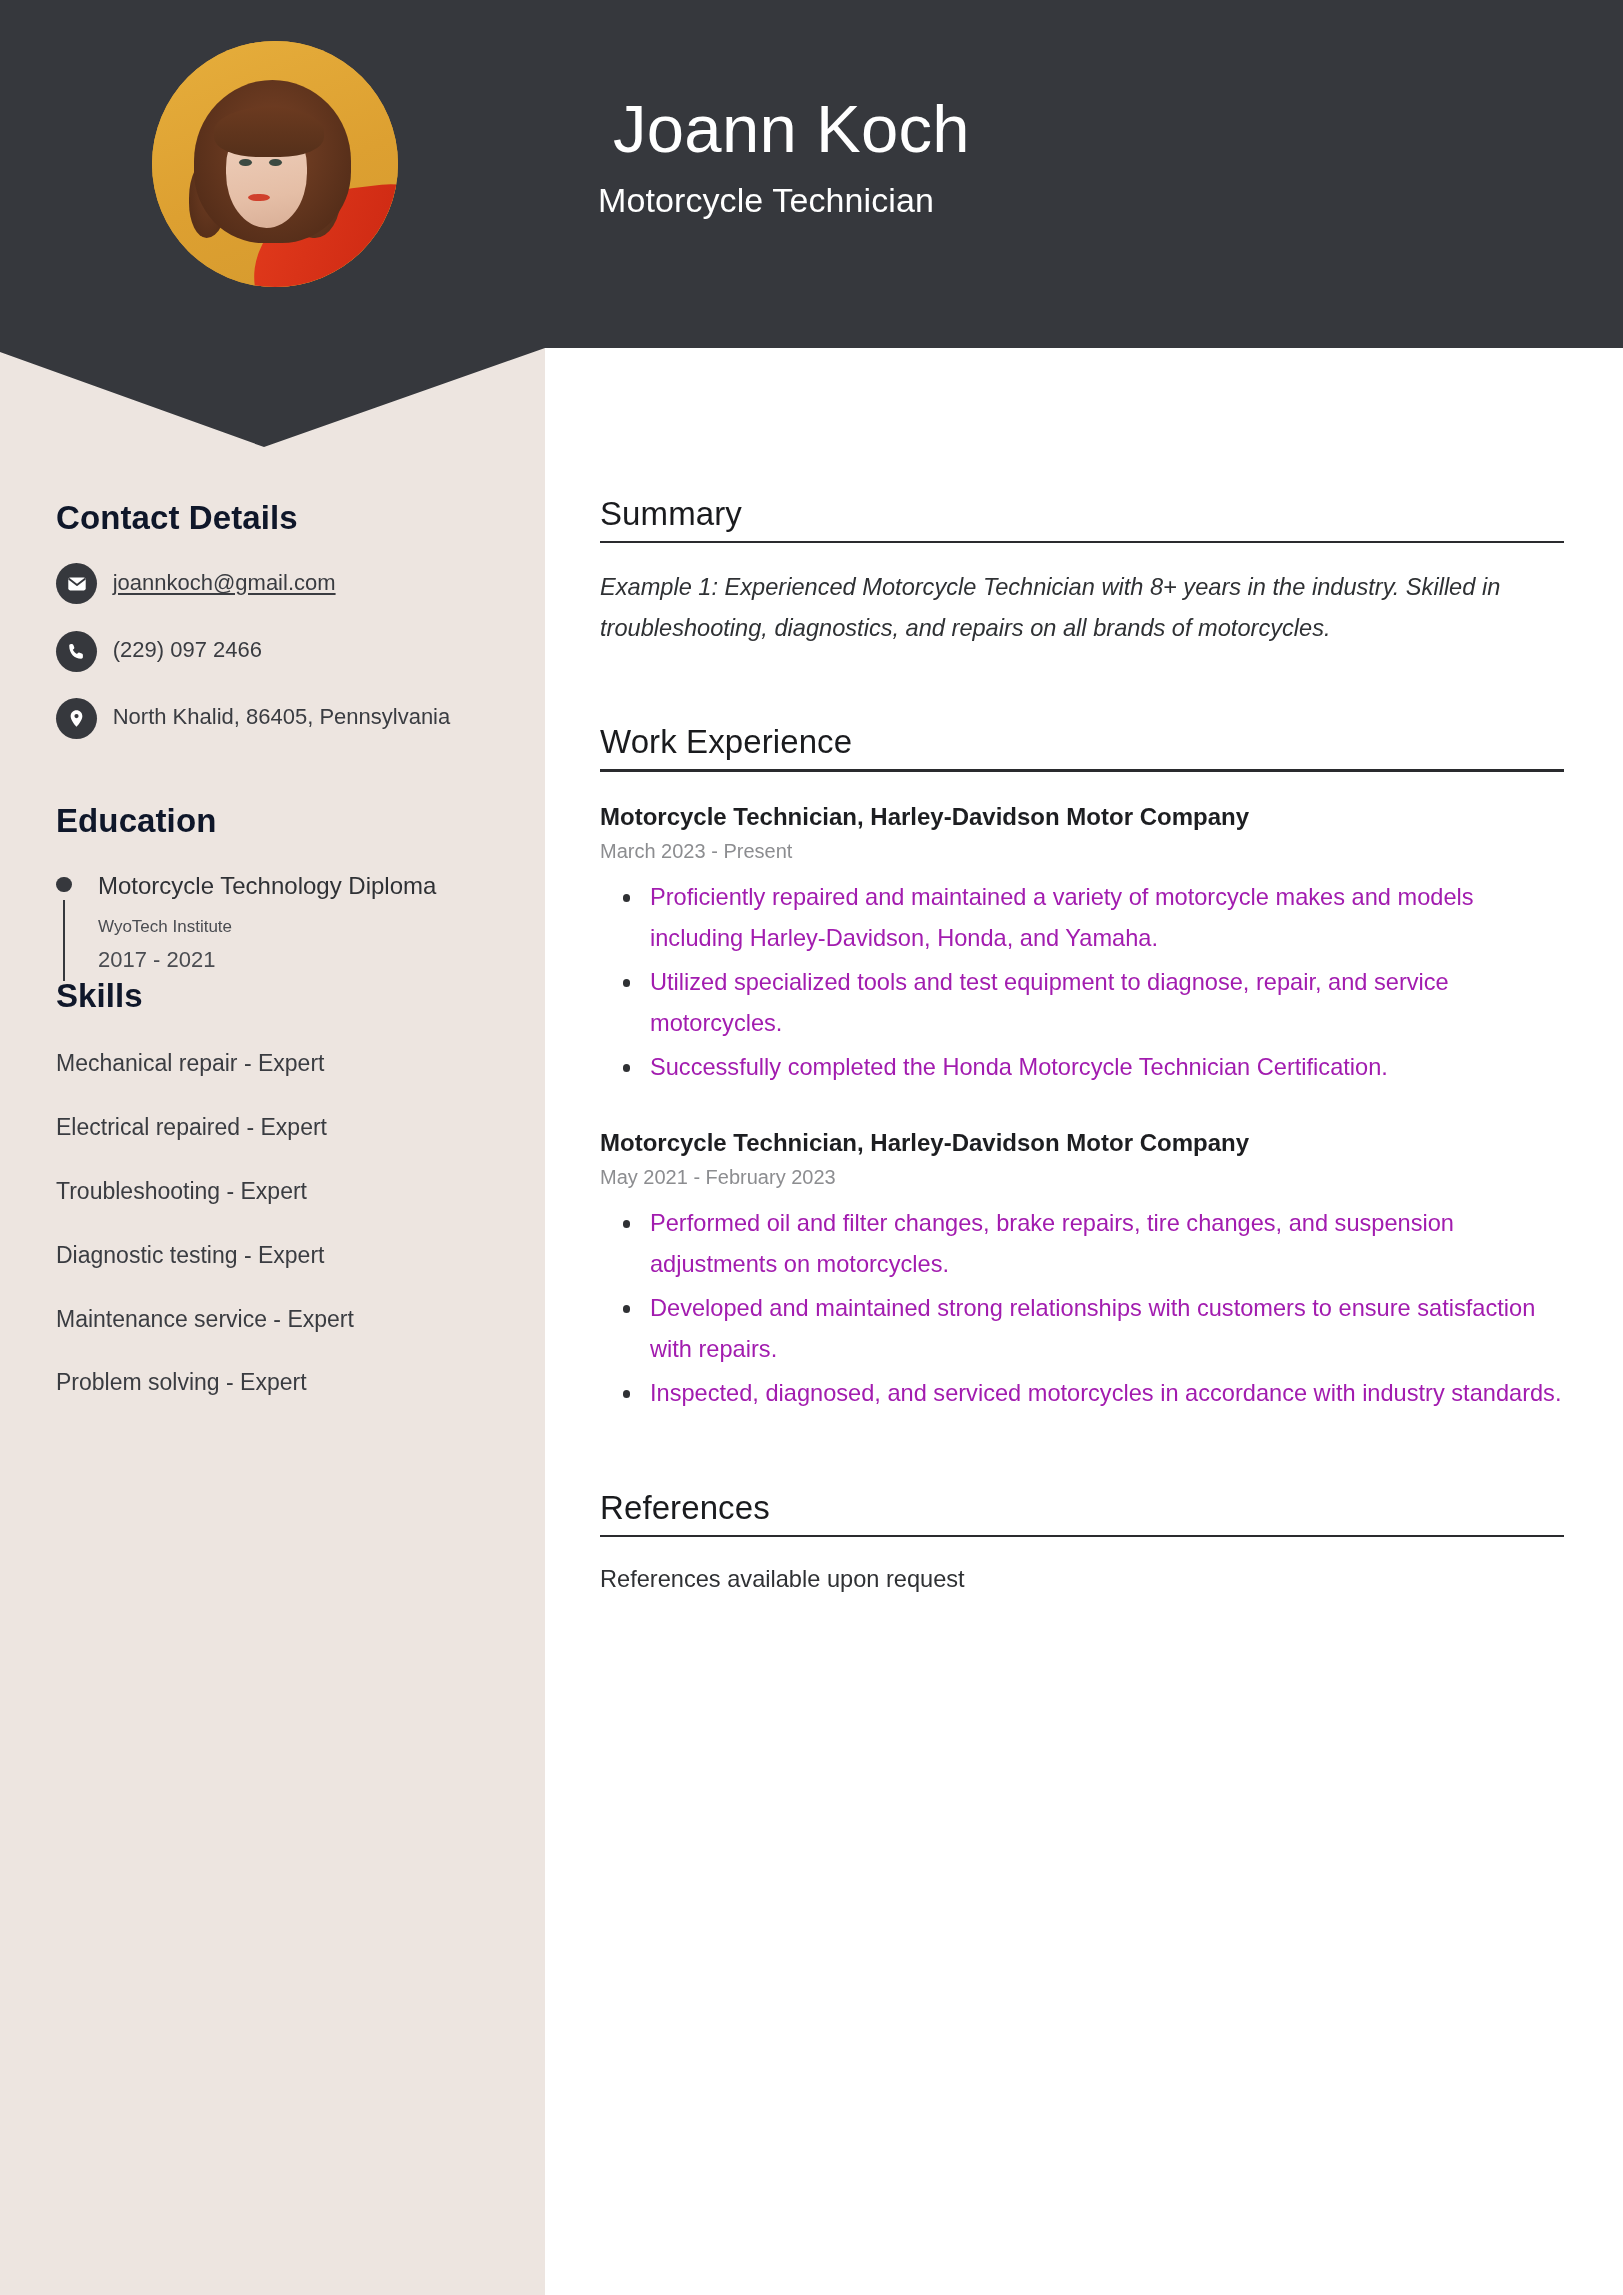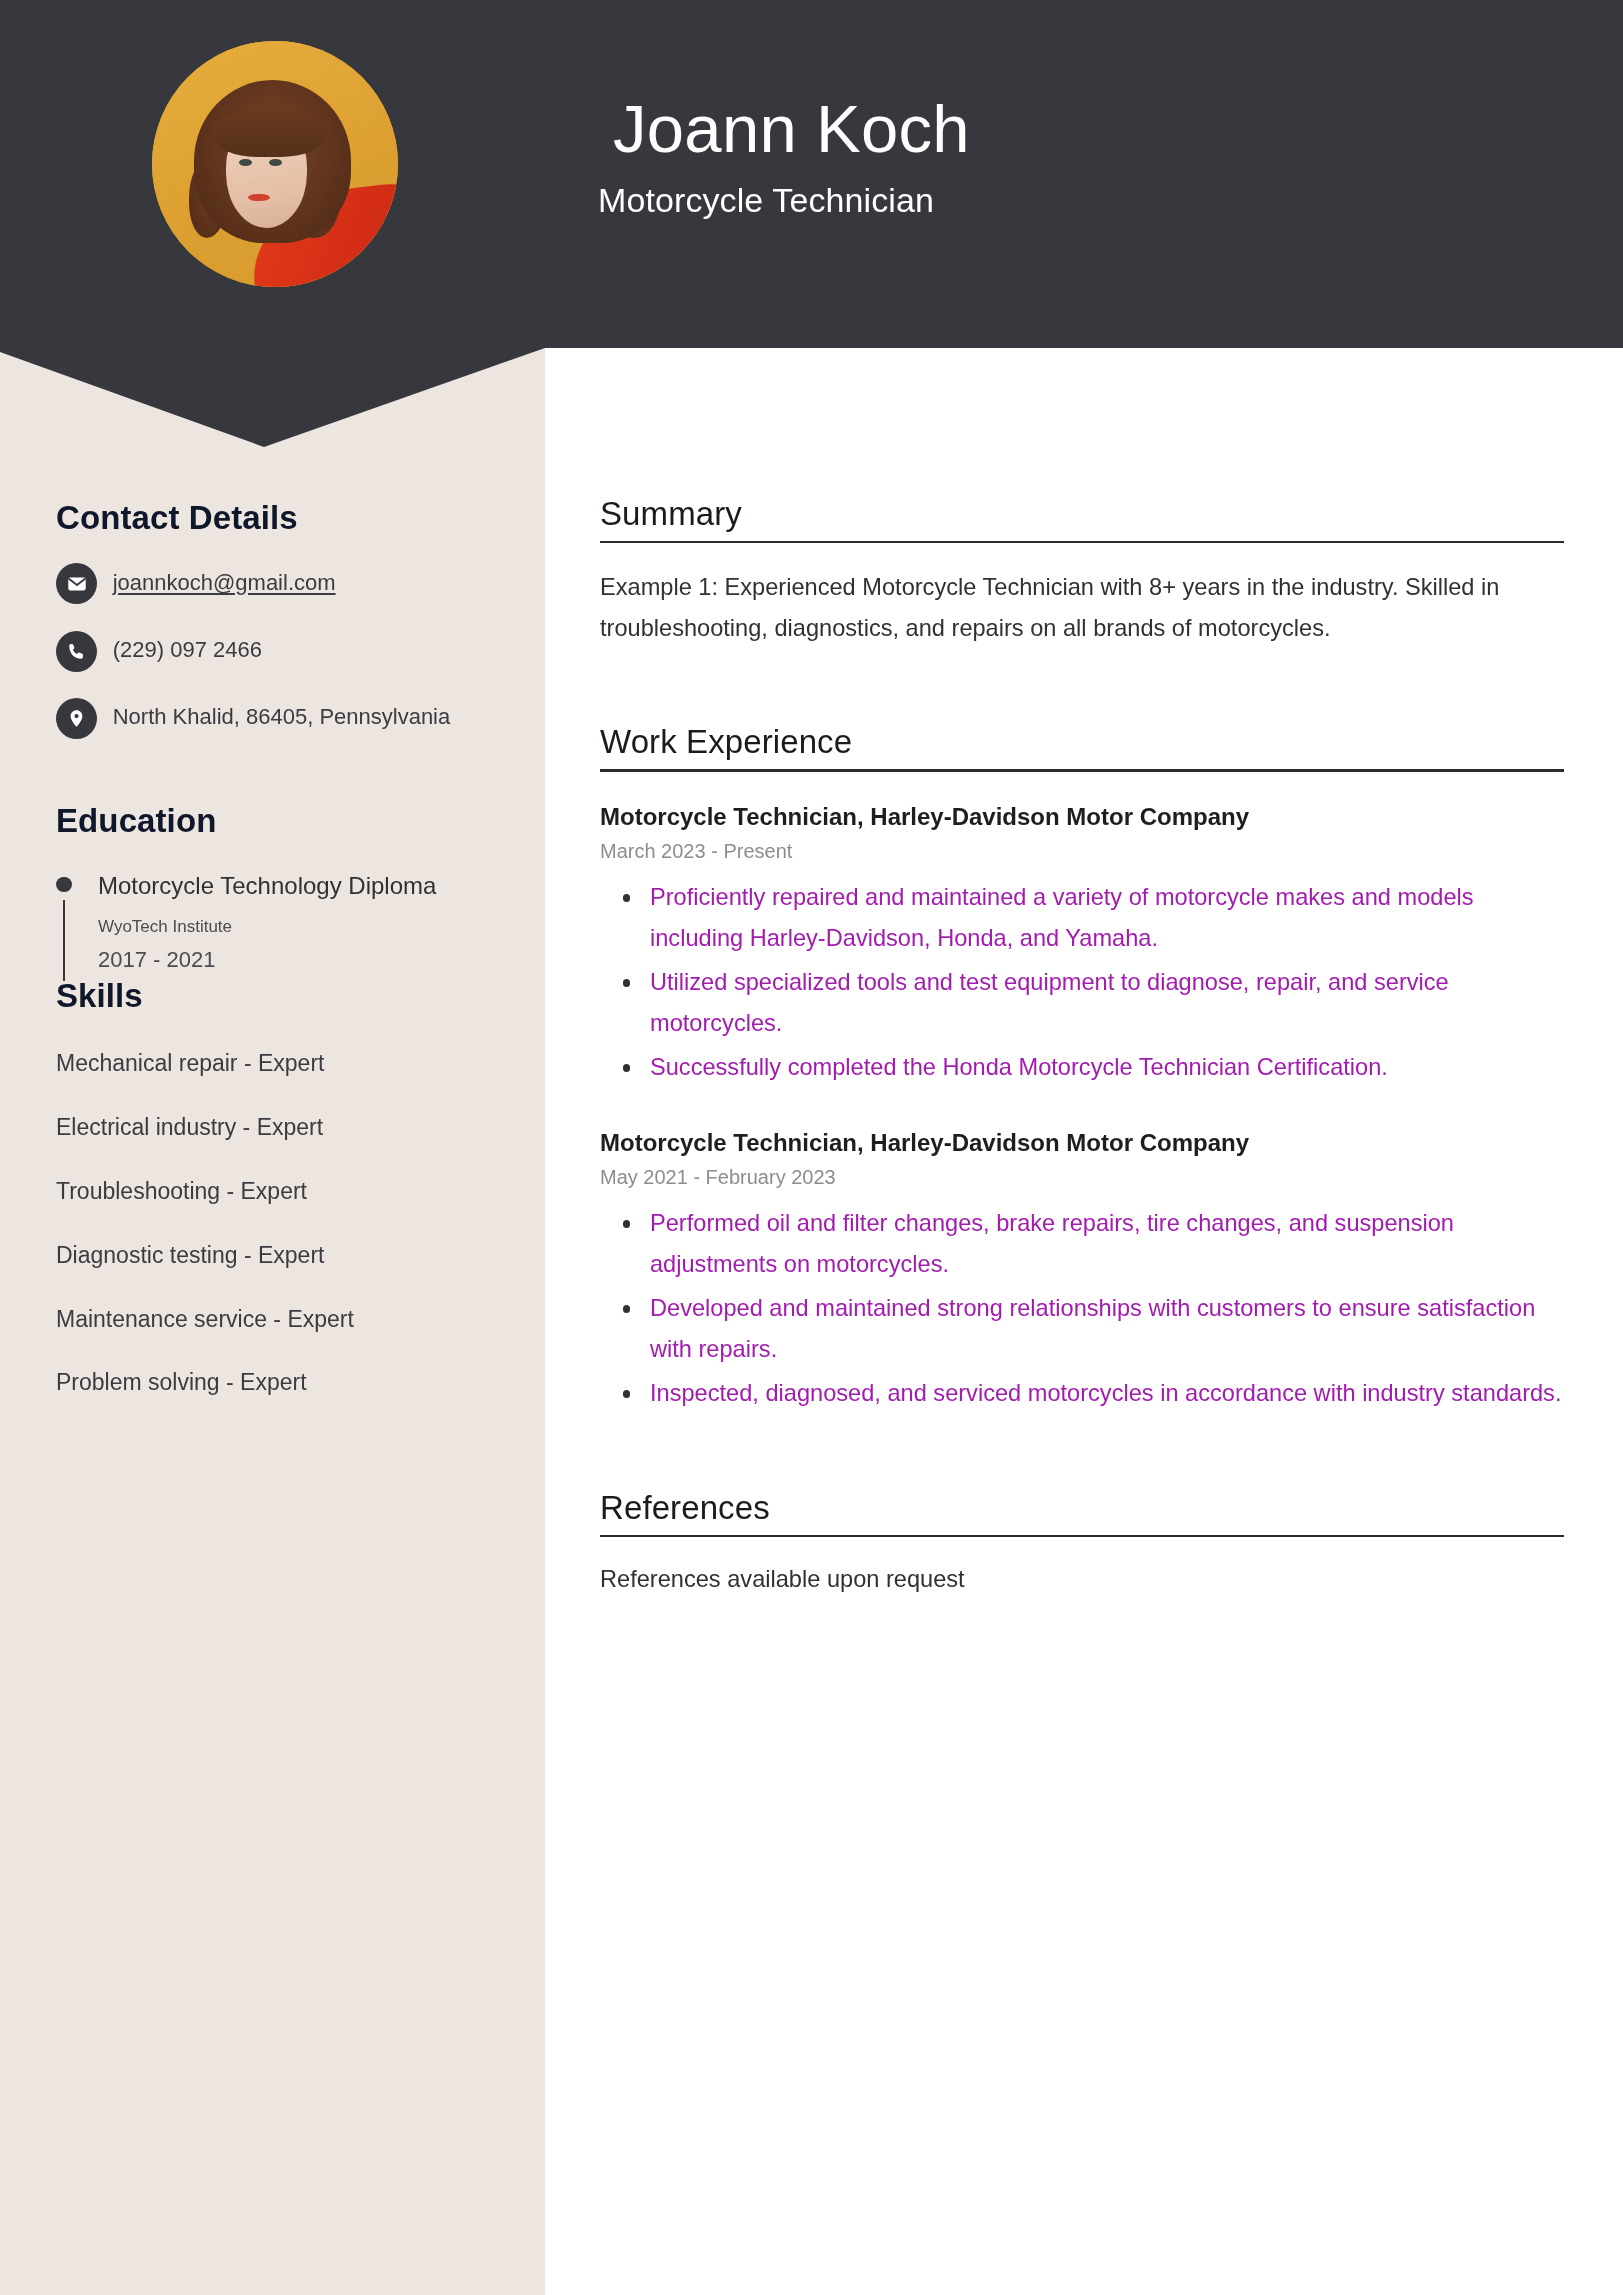--- a/index.html
+++ b/index.html
@@ -286,20 +286,21 @@
     margin-top: 7.9px;
   }
   .sec { margin-bottom: 0; }
   .sec + .sec { margin-top: 75px; }
 
   .para {
     font-size: 23.6px;
     line-height: 1.72;
     color: #2F3134;
     margin-top: 23.6px;
+    font-style: italic;
   }
 
   .job { margin-top: 29px; }
   .job + .job { margin-top: 39px; }
   .job-head {
     font-size: 24px;
     font-weight: 700;
     color: #1D1E21;
     line-height: 1.35;
   }
@@ -409,21 +410,21 @@
           <span class="edu-line"></span>
           <div class="edu-degree">Motorcycle Technology Diploma</div>
           <div class="edu-school">WyoTech Institute</div>
           <div class="edu-dates">2017 - 2021</div>
         </div>
       </div>
 
       <div class="skills-block">
         <h2 class="side-heading">Skills</h2>
         <div class="skill-row">Mechanical repair - Expert</div>
-        <div class="skill-row">Electrical industry - Expert</div>
+        <div class="skill-row">Electrical repaired - Expert</div>
         <div class="skill-row">Troubleshooting - Expert</div>
         <div class="skill-row">Diagnostic testing - Expert</div>
         <div class="skill-row">Maintenance service - Expert</div>
         <div class="skill-row">Problem solving - Expert</div>
       </div>
 
     </div>
   </div>
 
   <div class="main">

